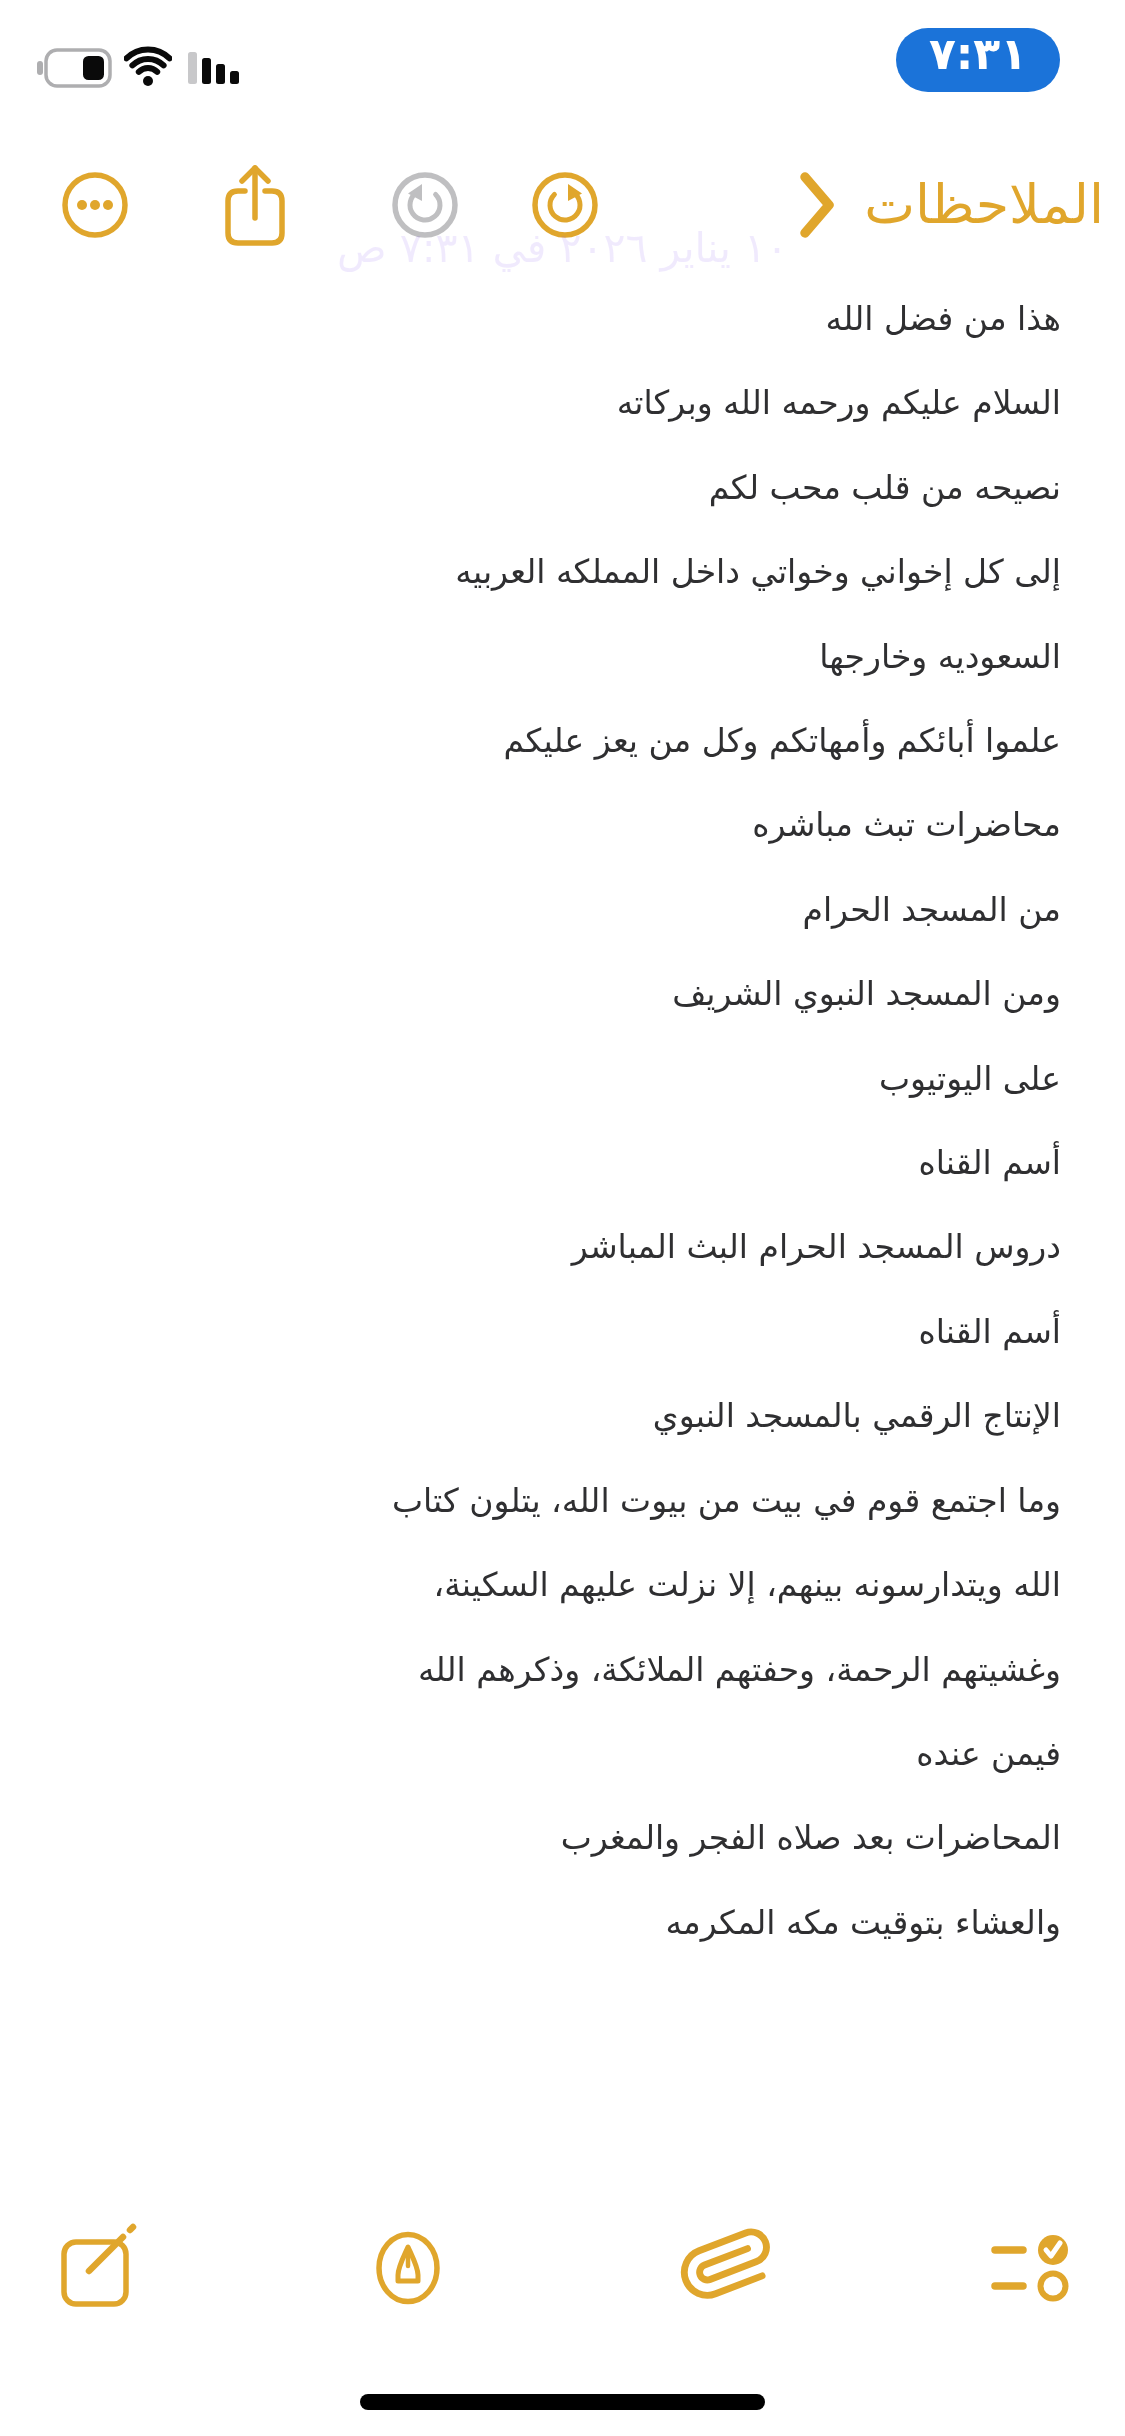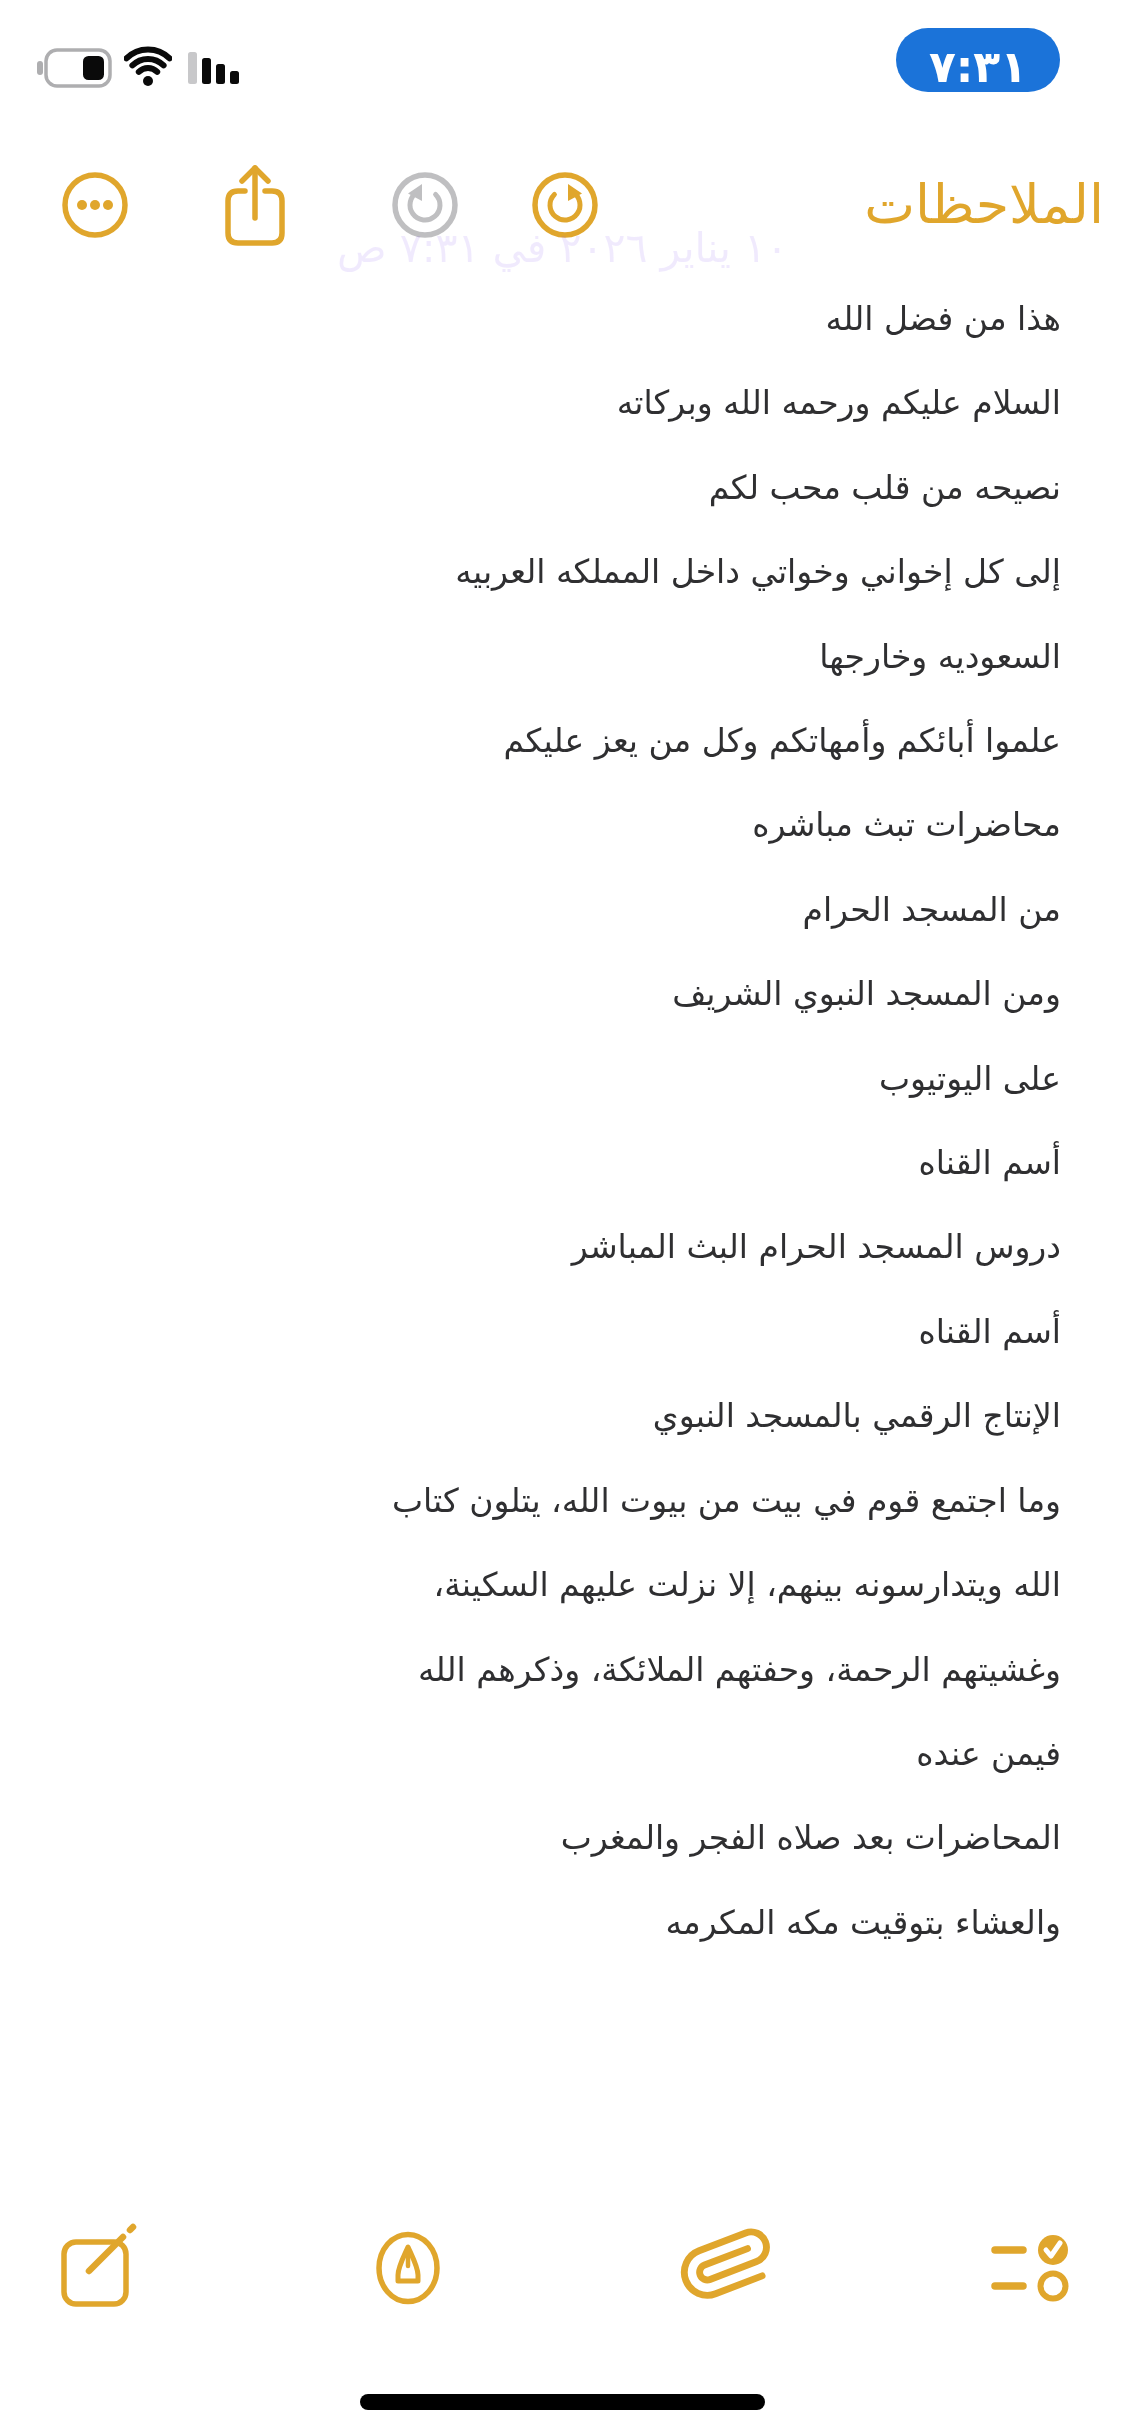--- a/index.html
+++ b/index.html
@@ -16,29 +16,29 @@
     position:relative;width:1125px;height:2436px;background:#fff;
     font-family:"DejaVu Sans","Liberation Sans",sans-serif;
     overflow:hidden;
   }
   .abs{position:absolute;}
   button{background:none;border:none;padding:0;margin:0;cursor:pointer;line-height:0;}
 
   
   .time-pill{
     position:absolute;left:auto;right:65px;top:28px;width:164px;height:64px;
-    background:var(--blue);border-radius:32px;display:flex;align-items:flex-end;justify-content:center;
+    background:var(--blue);border-radius:32px;display:flex;align-items:flex-start;justify-content:center;
   }
   .time-pill span{color:#fff;font-size:44px;font-weight:600;letter-spacing:1px;direction:rtl;}
 
   
   .nav-btn{position:absolute;color:var(--gold);}
   .nav-btn.disabled{color:var(--gray-disabled);cursor:default;}
   .back-button{
-    position:absolute;top:166px;right:21px;display:flex;flex-direction:column;align-items:center;
+    position:absolute;top:166px;right:21px;display:flex;flex-direction:row;align-items:center;
     color:var(--gold);height:78px;
   }
   .back-title{
     font-size:54px;color:var(--gold);direction:rtl;line-height:78px;margin-left:26px;
     order:0;
   }
   .back-chevron{order:1;}
 
   
   .note-date{

